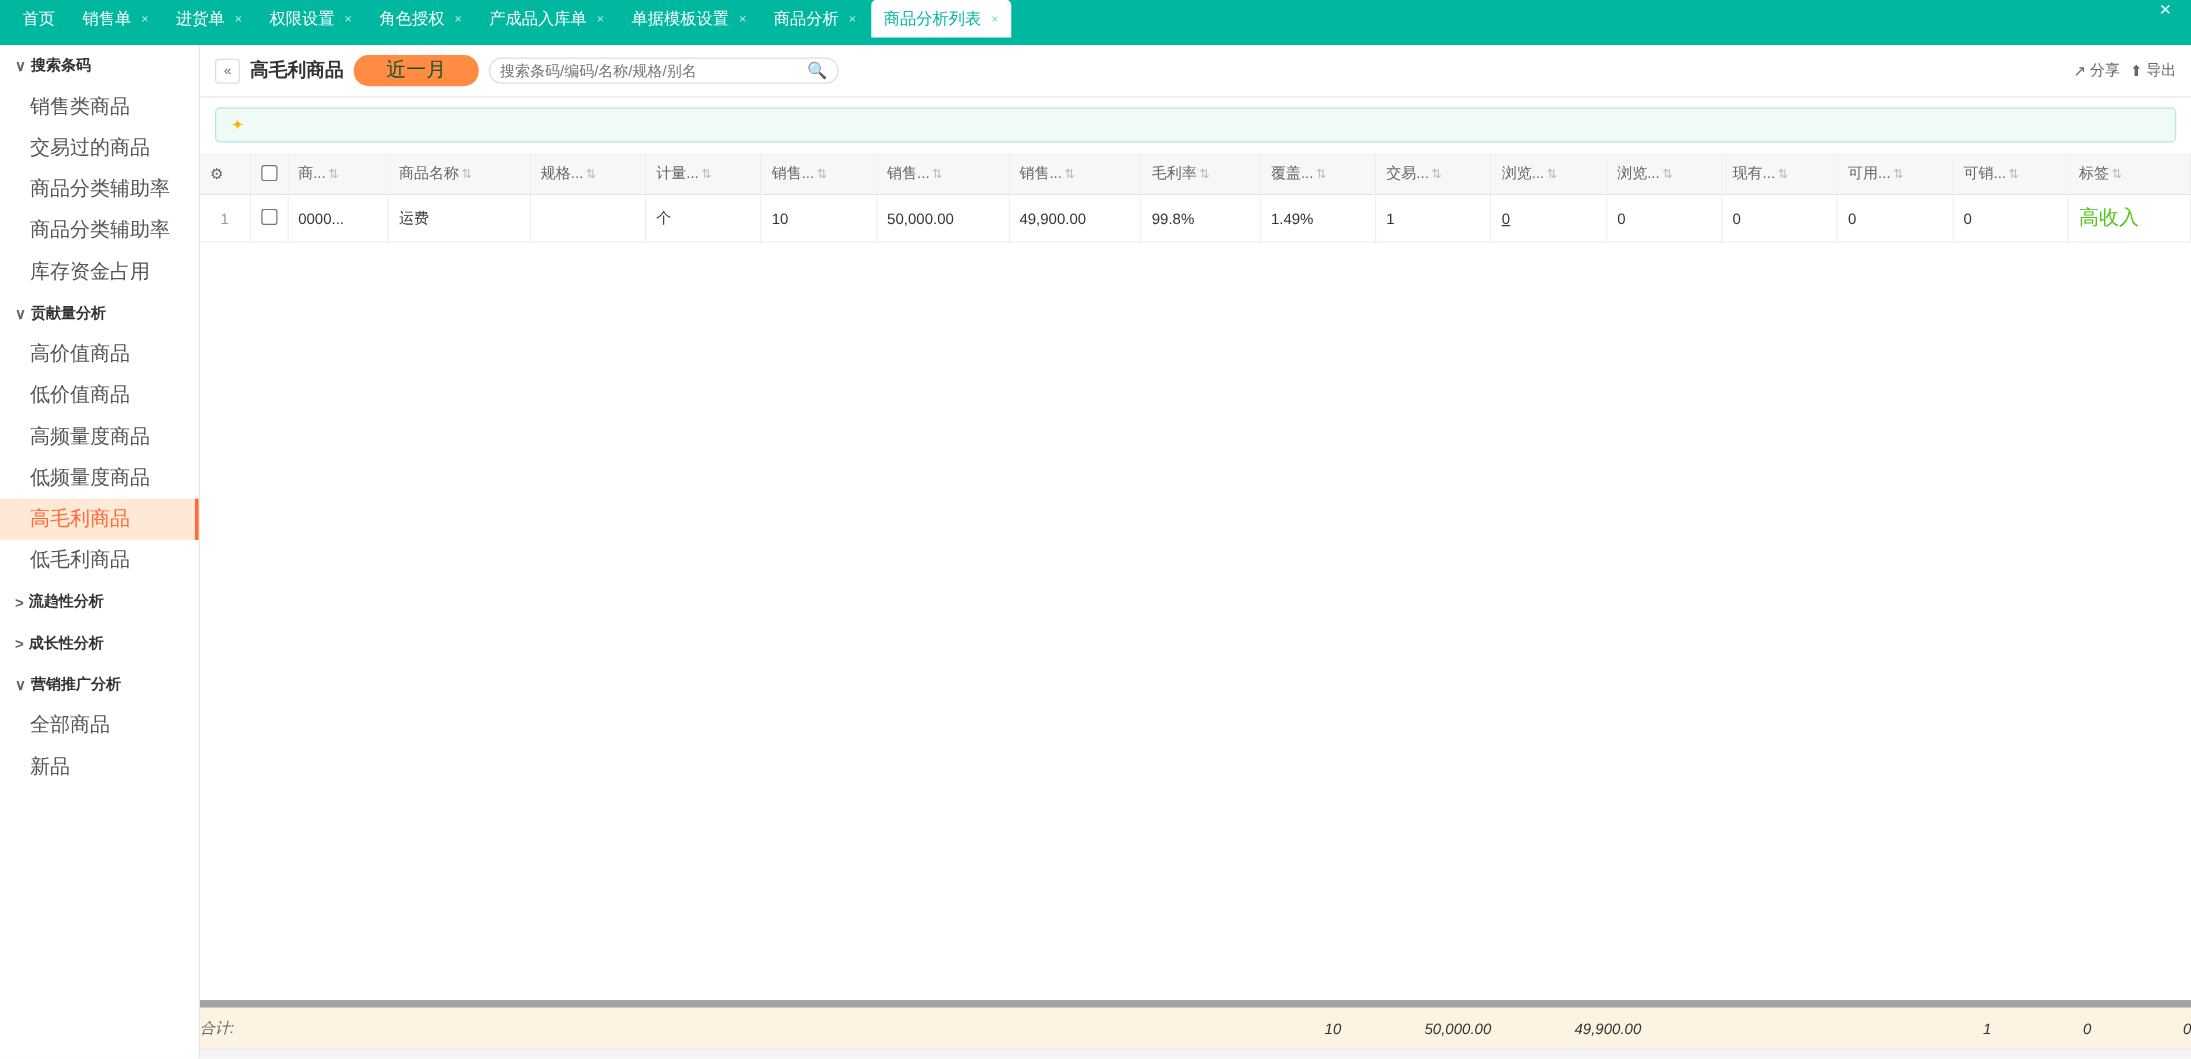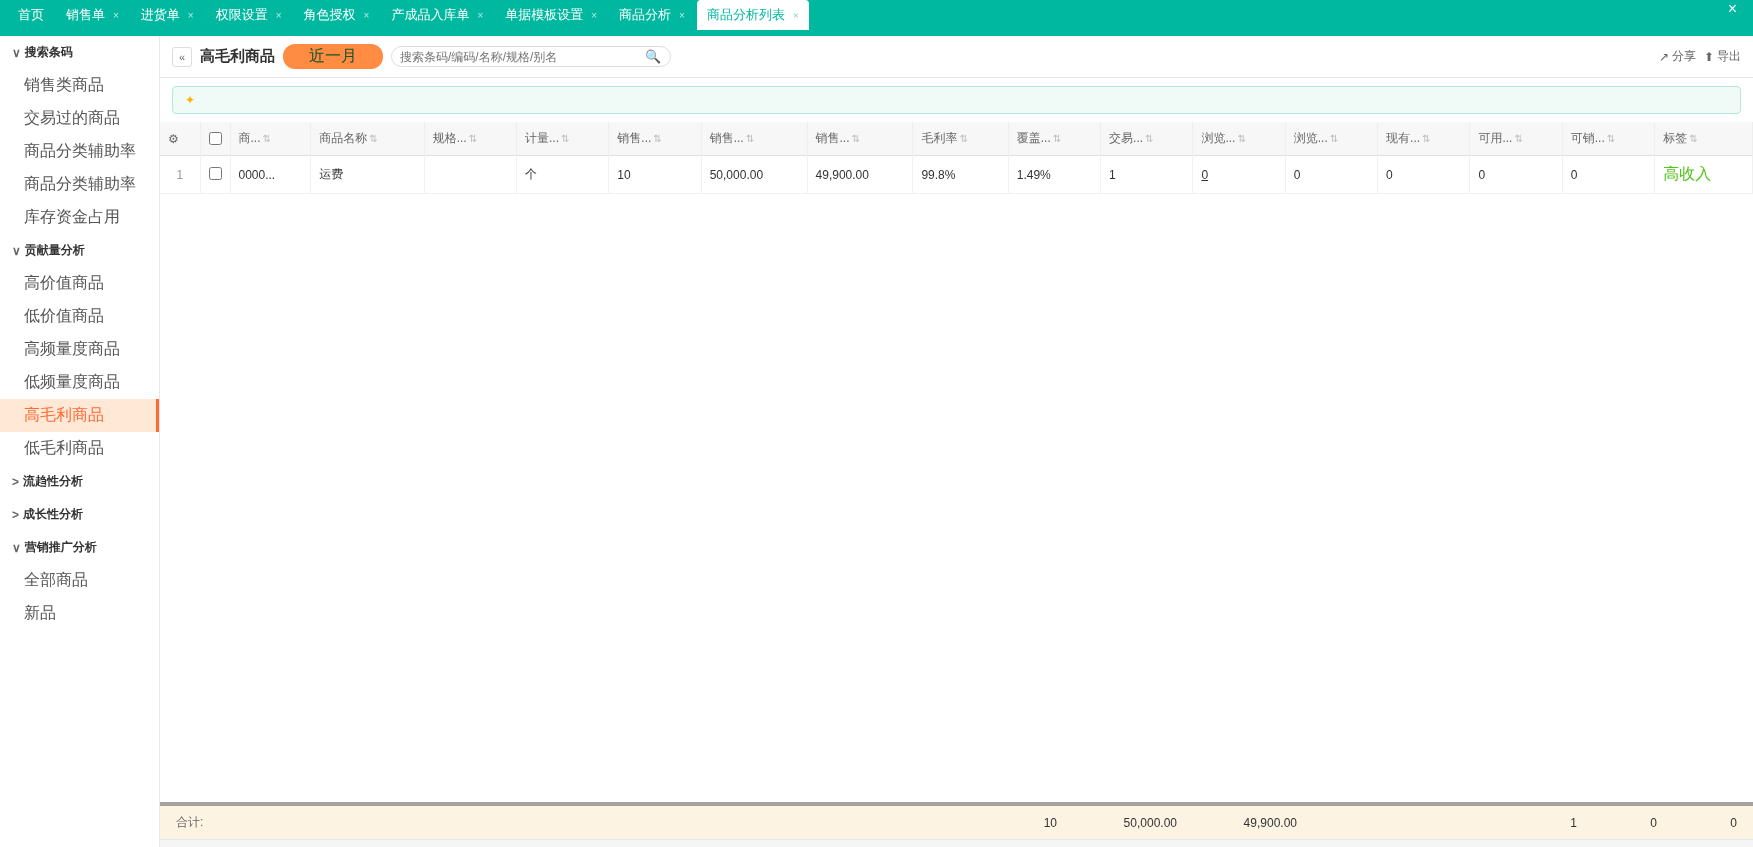--- a/index.html
+++ b/index.html
@@ -197,27 +197,28 @@
       border-right: 1px solid #f0f0f0;
       white-space: nowrap;
     }
     .tag-high { color: #52c41a; font-size: 16px; }
     .col-num { text-align: center; color: #999; width: 40px; }
     .col-check { text-align: center; width: 30px; }
 
     
     .table-footer {
       background: #fdf3e3;
-      border-top: 4px solid #a3a3a3;
-      display: flex;
-      align-items: center;
-      padding: 8px 16px;
+      border-top: 6px solid #a3a3a3;
+      display: flex;
+      align-items: center;
+      padding: 8px 0;
       font-size: 12px;
       color: #333;
       flex-shrink: 0;
+      font-style: italic;
     }
     .table-footer .total-label { color: #666; margin-right: 20px; }
 
     
     .bottom-scrollbar {
       height: 8px;
       background: #f5f5f5;
       border-top: 1px solid #e8e8e8;
     }
   </style>

